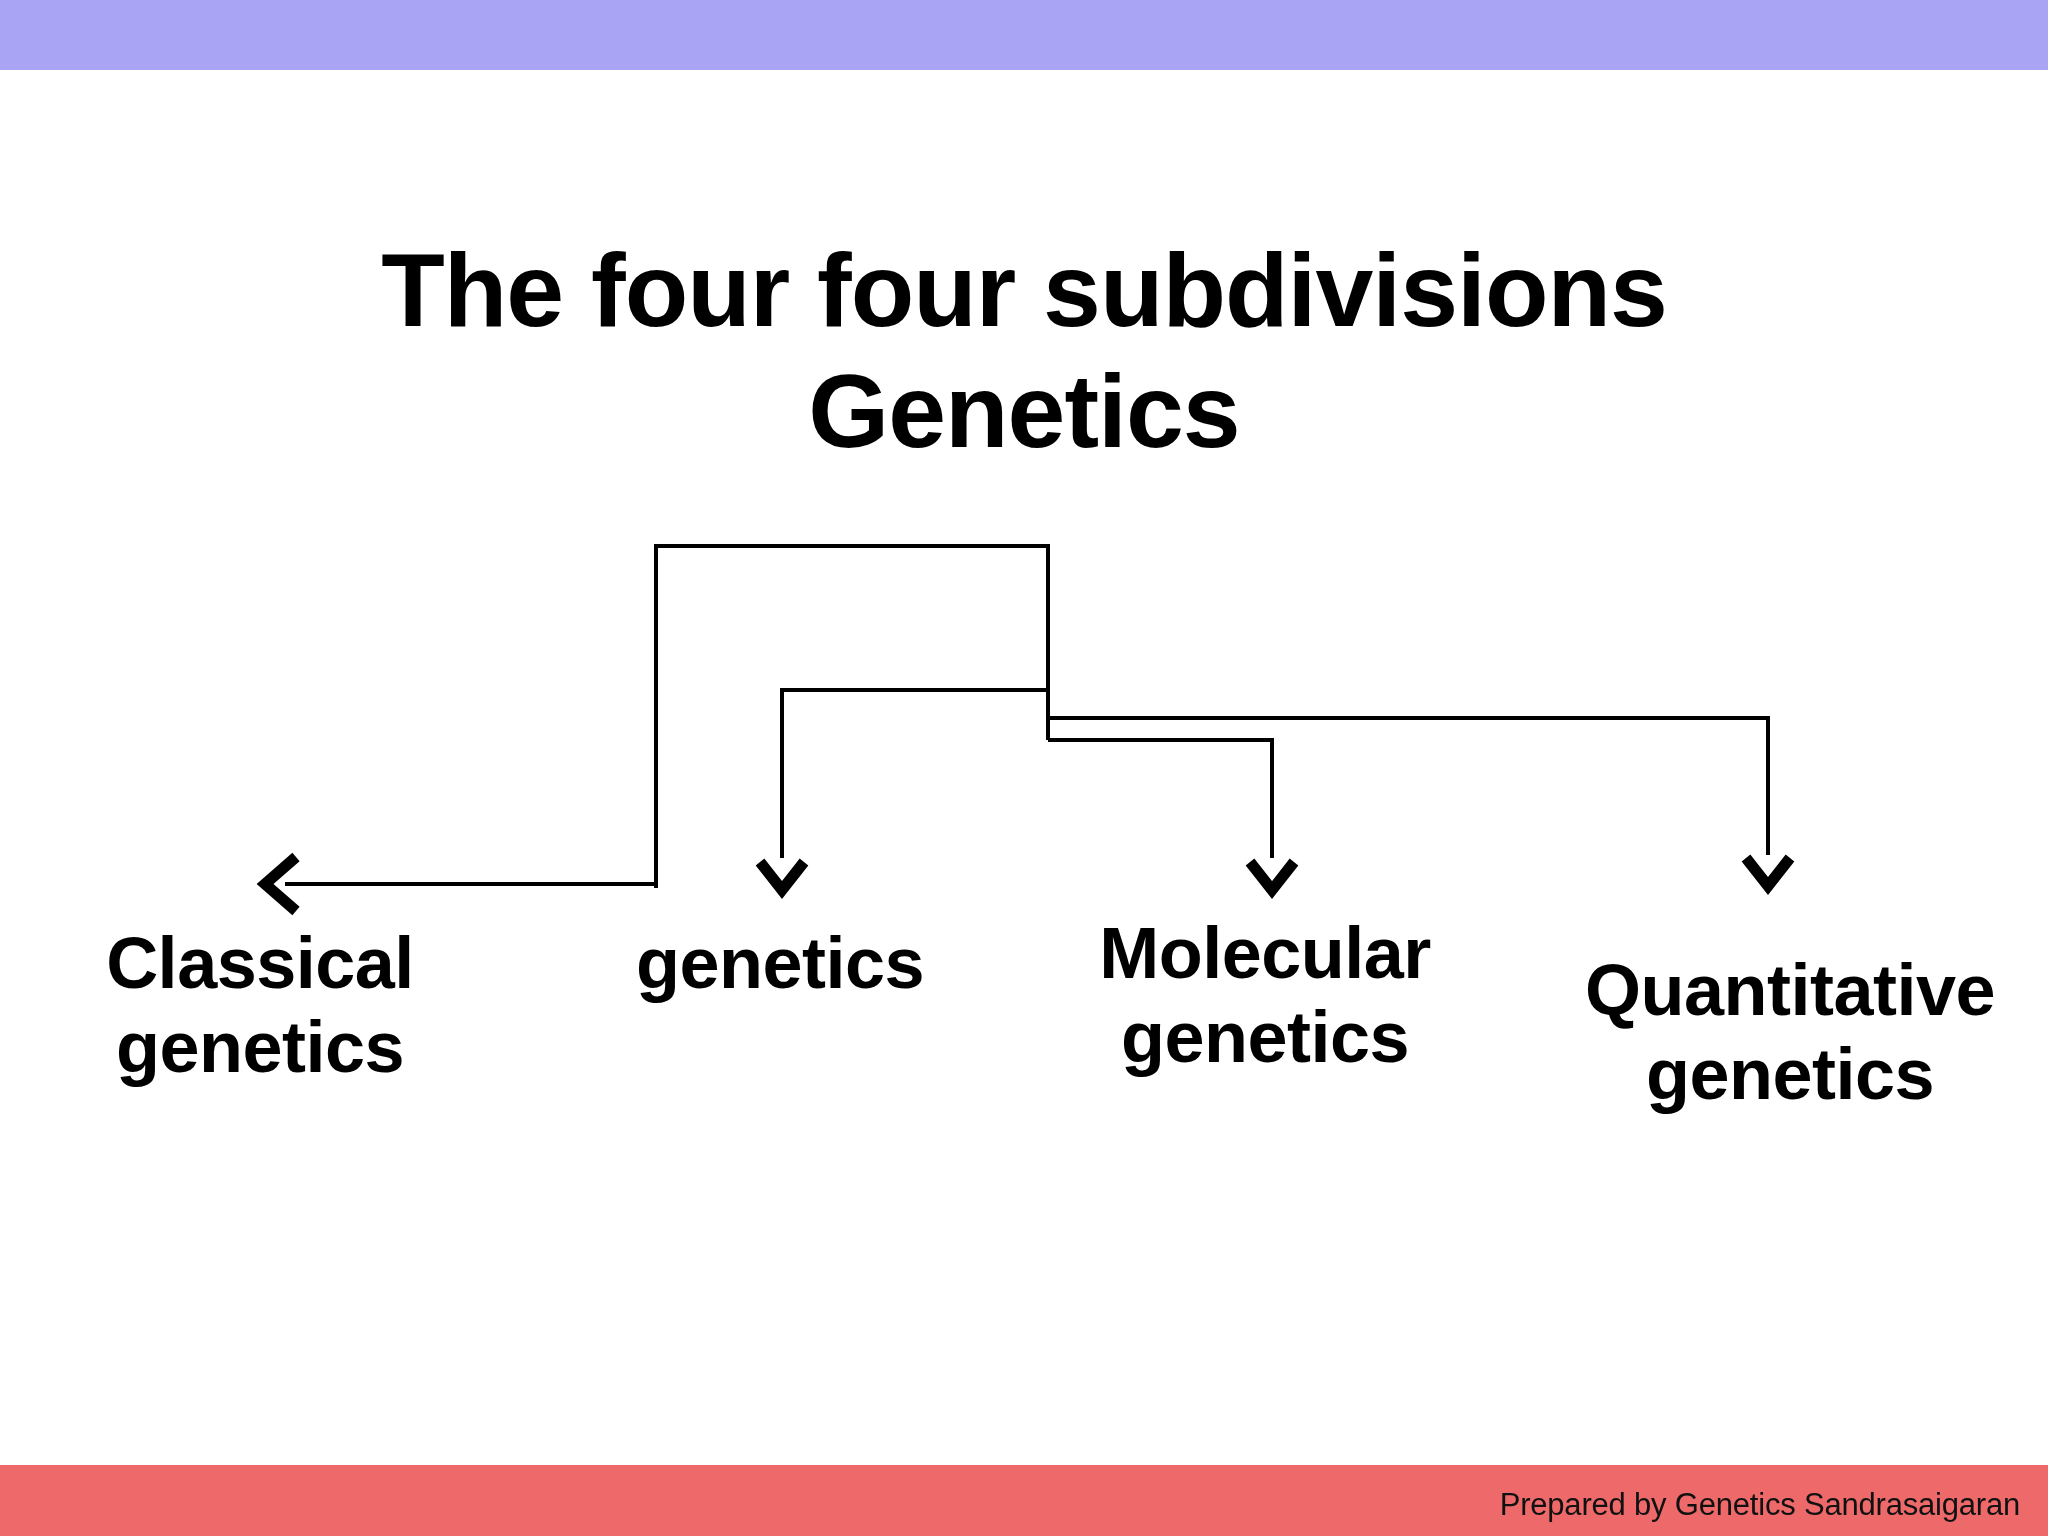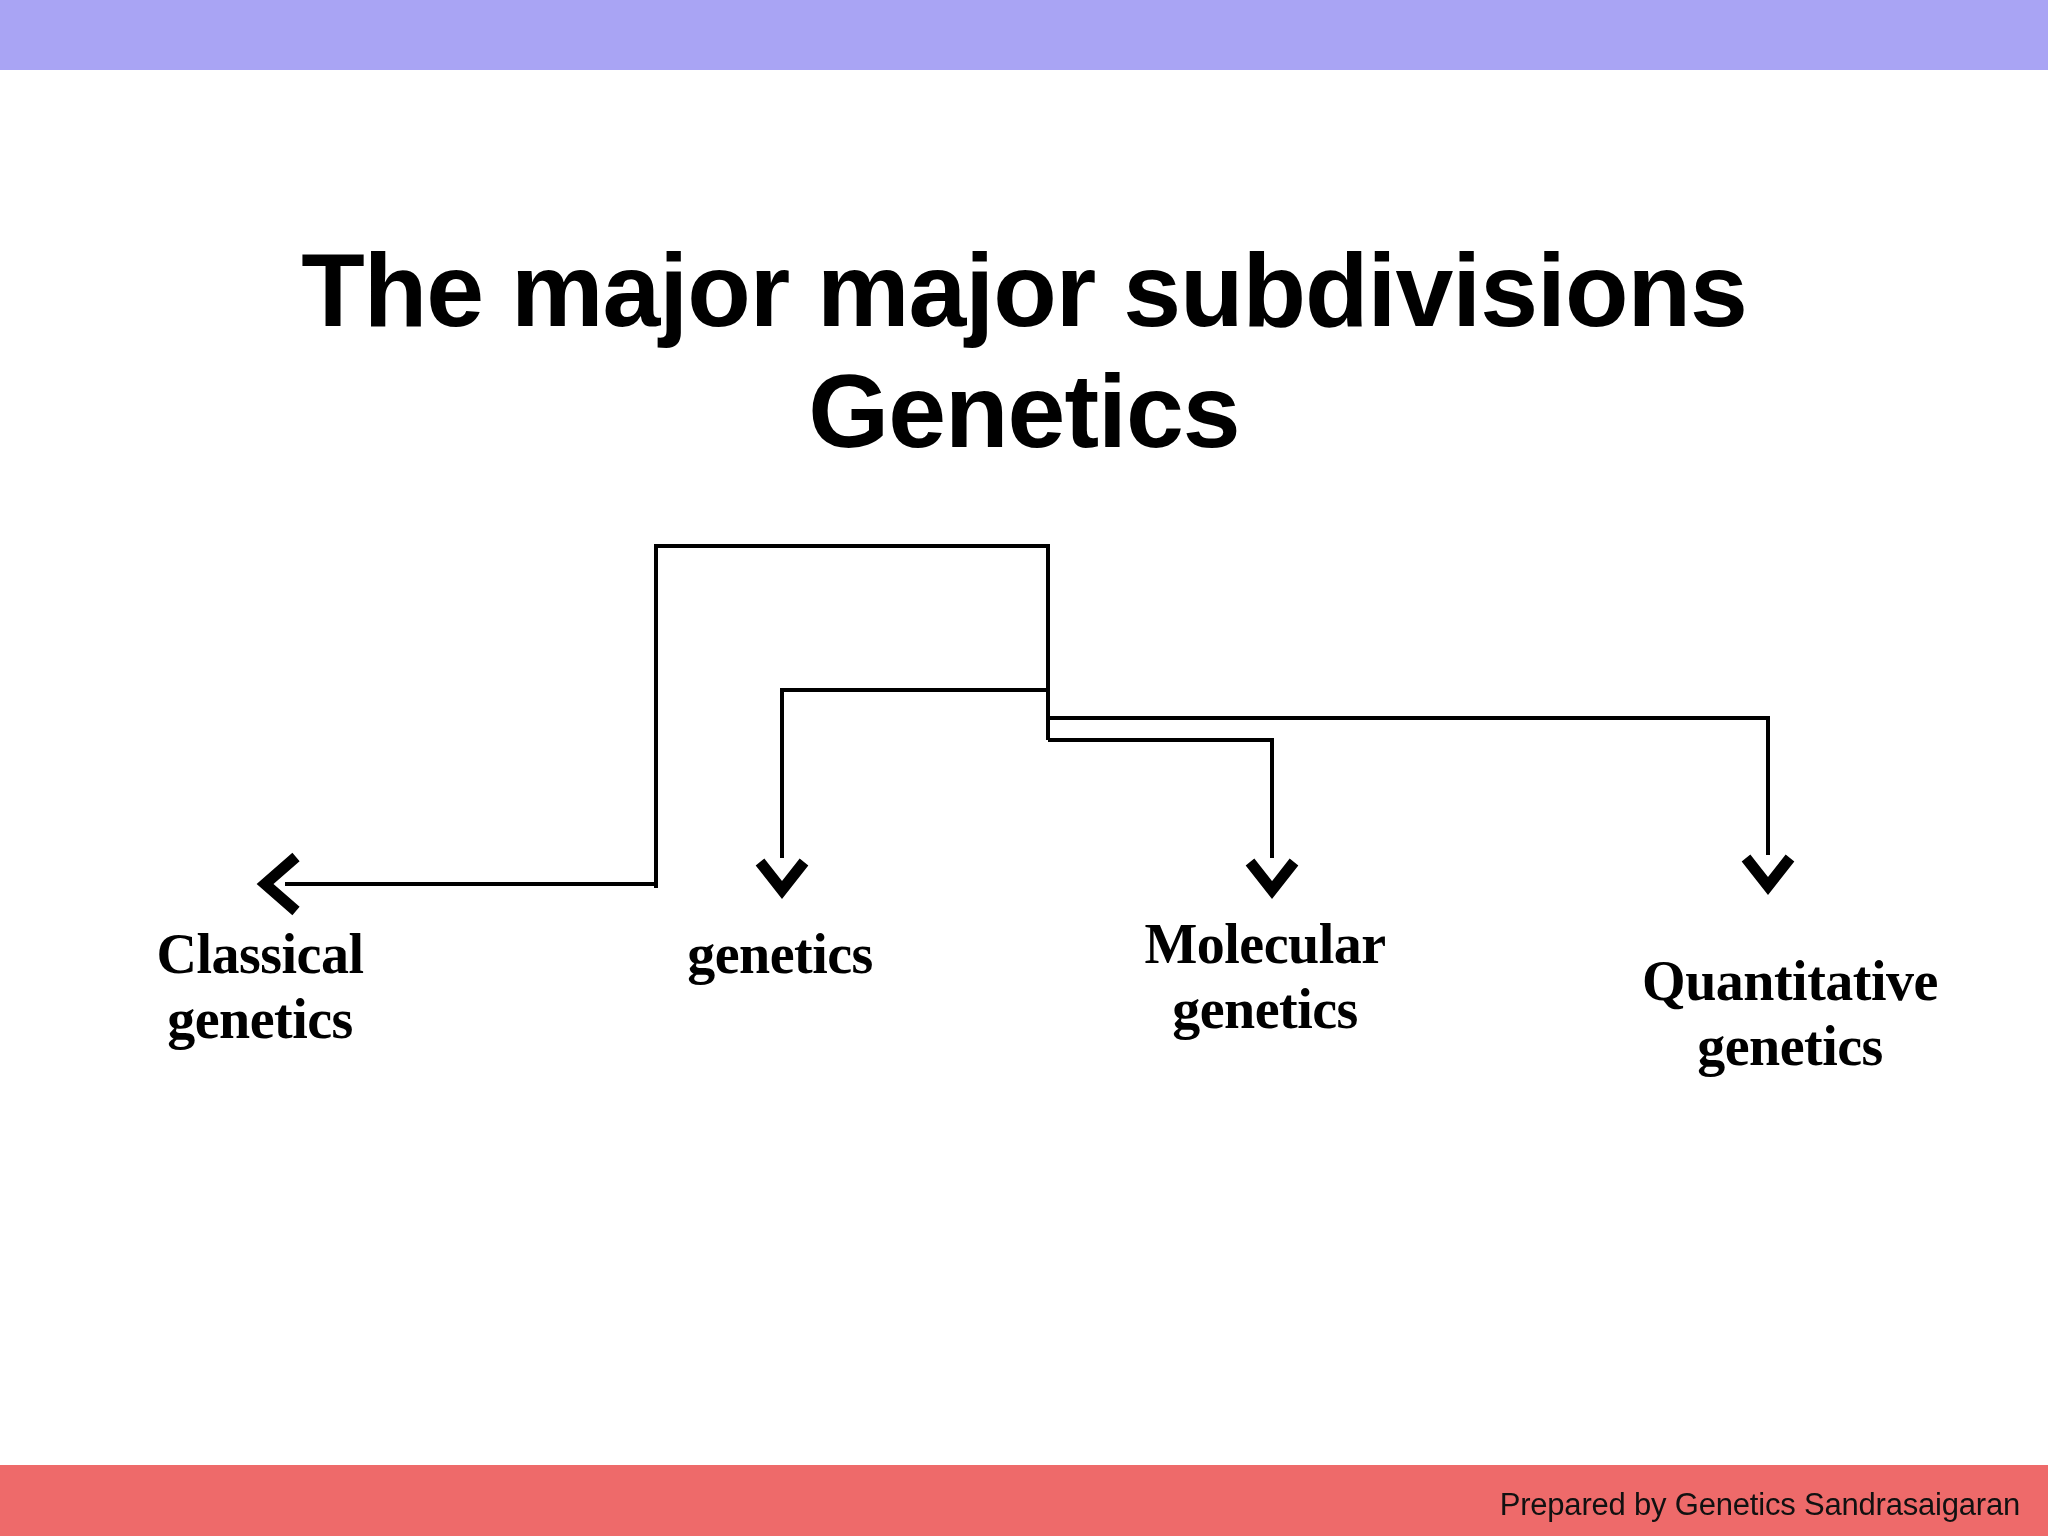--- a/index.html
+++ b/index.html
@@ -72,44 +72,44 @@
     left: 0;
     top: 0;
     width: 2048px;
     height: 1536px;
   }
 
   
   .leaf-label {
     position: absolute;
     text-align: center;
-    font-family: Liberation Serif, serif;
+    font-family: Liberation Sans, sans-serif;
     font-weight: bold;
-    font-size: 56px;
+    font-size: 72px;
     line-height: 1.16;
     color: #000000;
     letter-spacing: -0.5px;
   }
   .leaf-label .l1 { display: block; }
   .leaf-label .l2 { display: block; }
 
   #label-classical    { left: 40px;   top: 922px; width: 440px; }
   #label-molecular    { left: 560px;  top: 922px; width: 440px; }
   #label-population   { left: 1045px; top: 912px; width: 440px; }
   #label-quantitative { left: 1560px; top: 949px; width: 460px; }
 </style>
 </head>
 <body>
 
 <div id="slide" style="background: rgb(255, 255, 255);">
 
   <div id="header-bar" style="background: rgb(169, 164, 244);"></div>
 
   <div id="title-block">
-    <span class="title-line">The major major subdivisions</span>
+    <span class="title-line">The four four subdivisions</span>
     <span class="title-line">Genetics</span>
   </div>
 
   <svg id="diagram-svg" viewBox="0 0 2048 1536">
     <g stroke="#000000" stroke-width="4" fill="none" stroke-linecap="butt" stroke-linejoin="miter">
 
       <path d="M 656 888 L 656 546 L 1048 546 L 1048 740"></path>
 
       <path d="M 656 884 L 285 884"></path>
 

